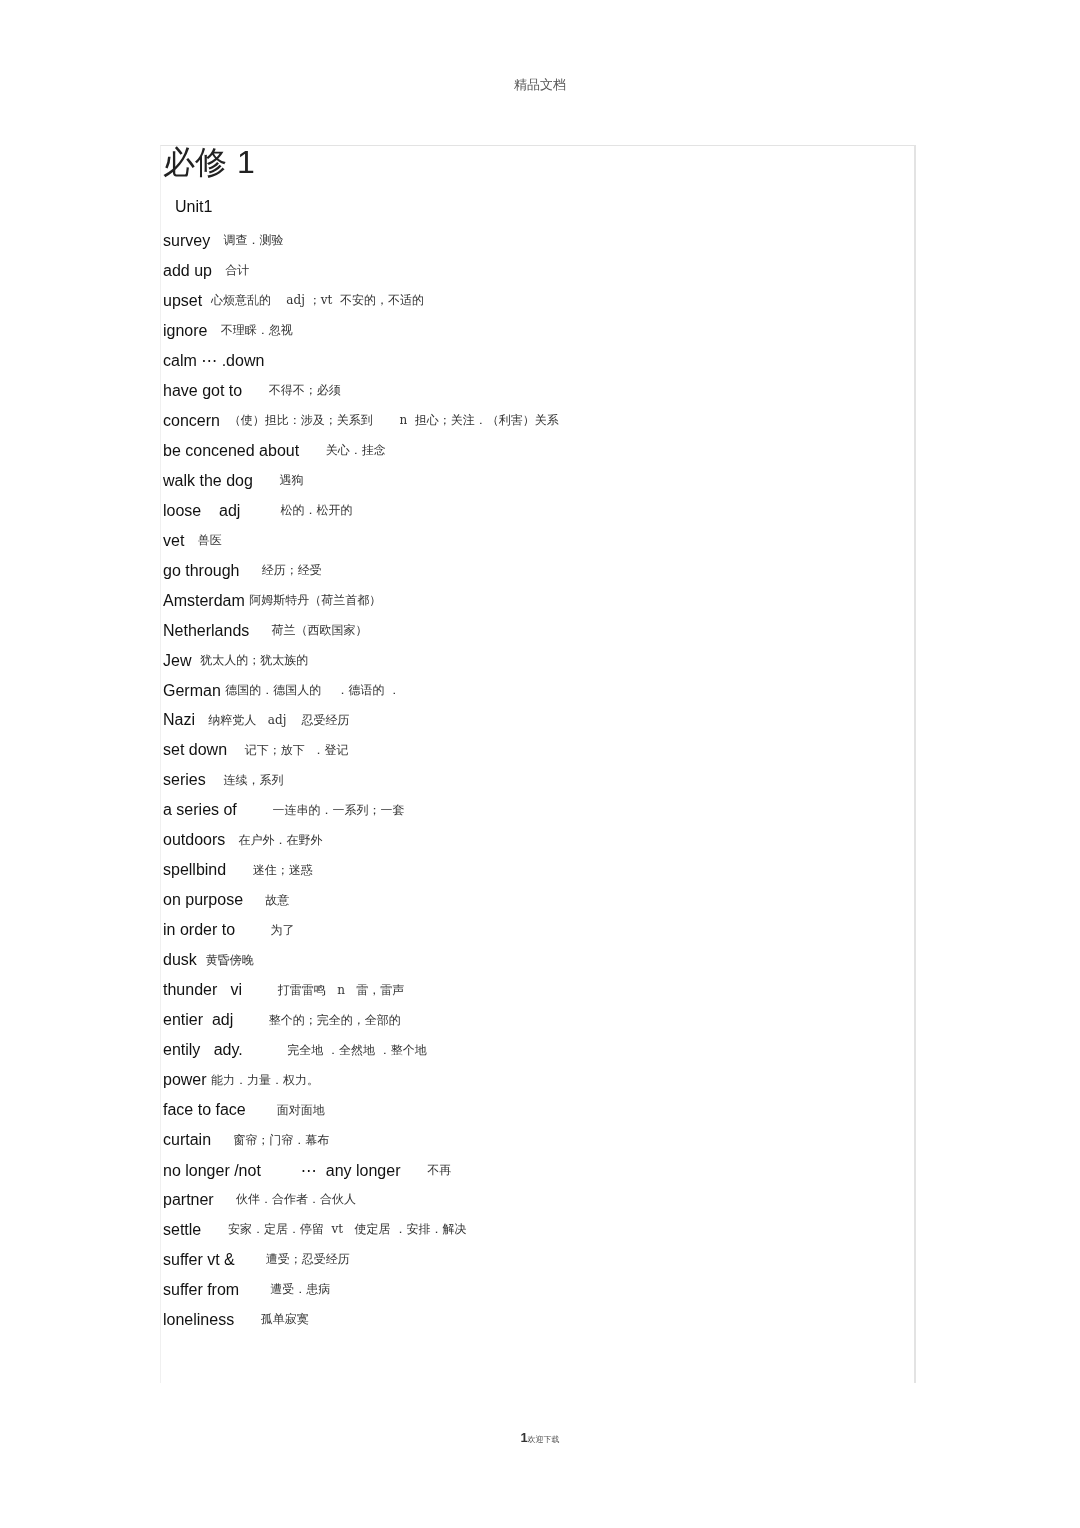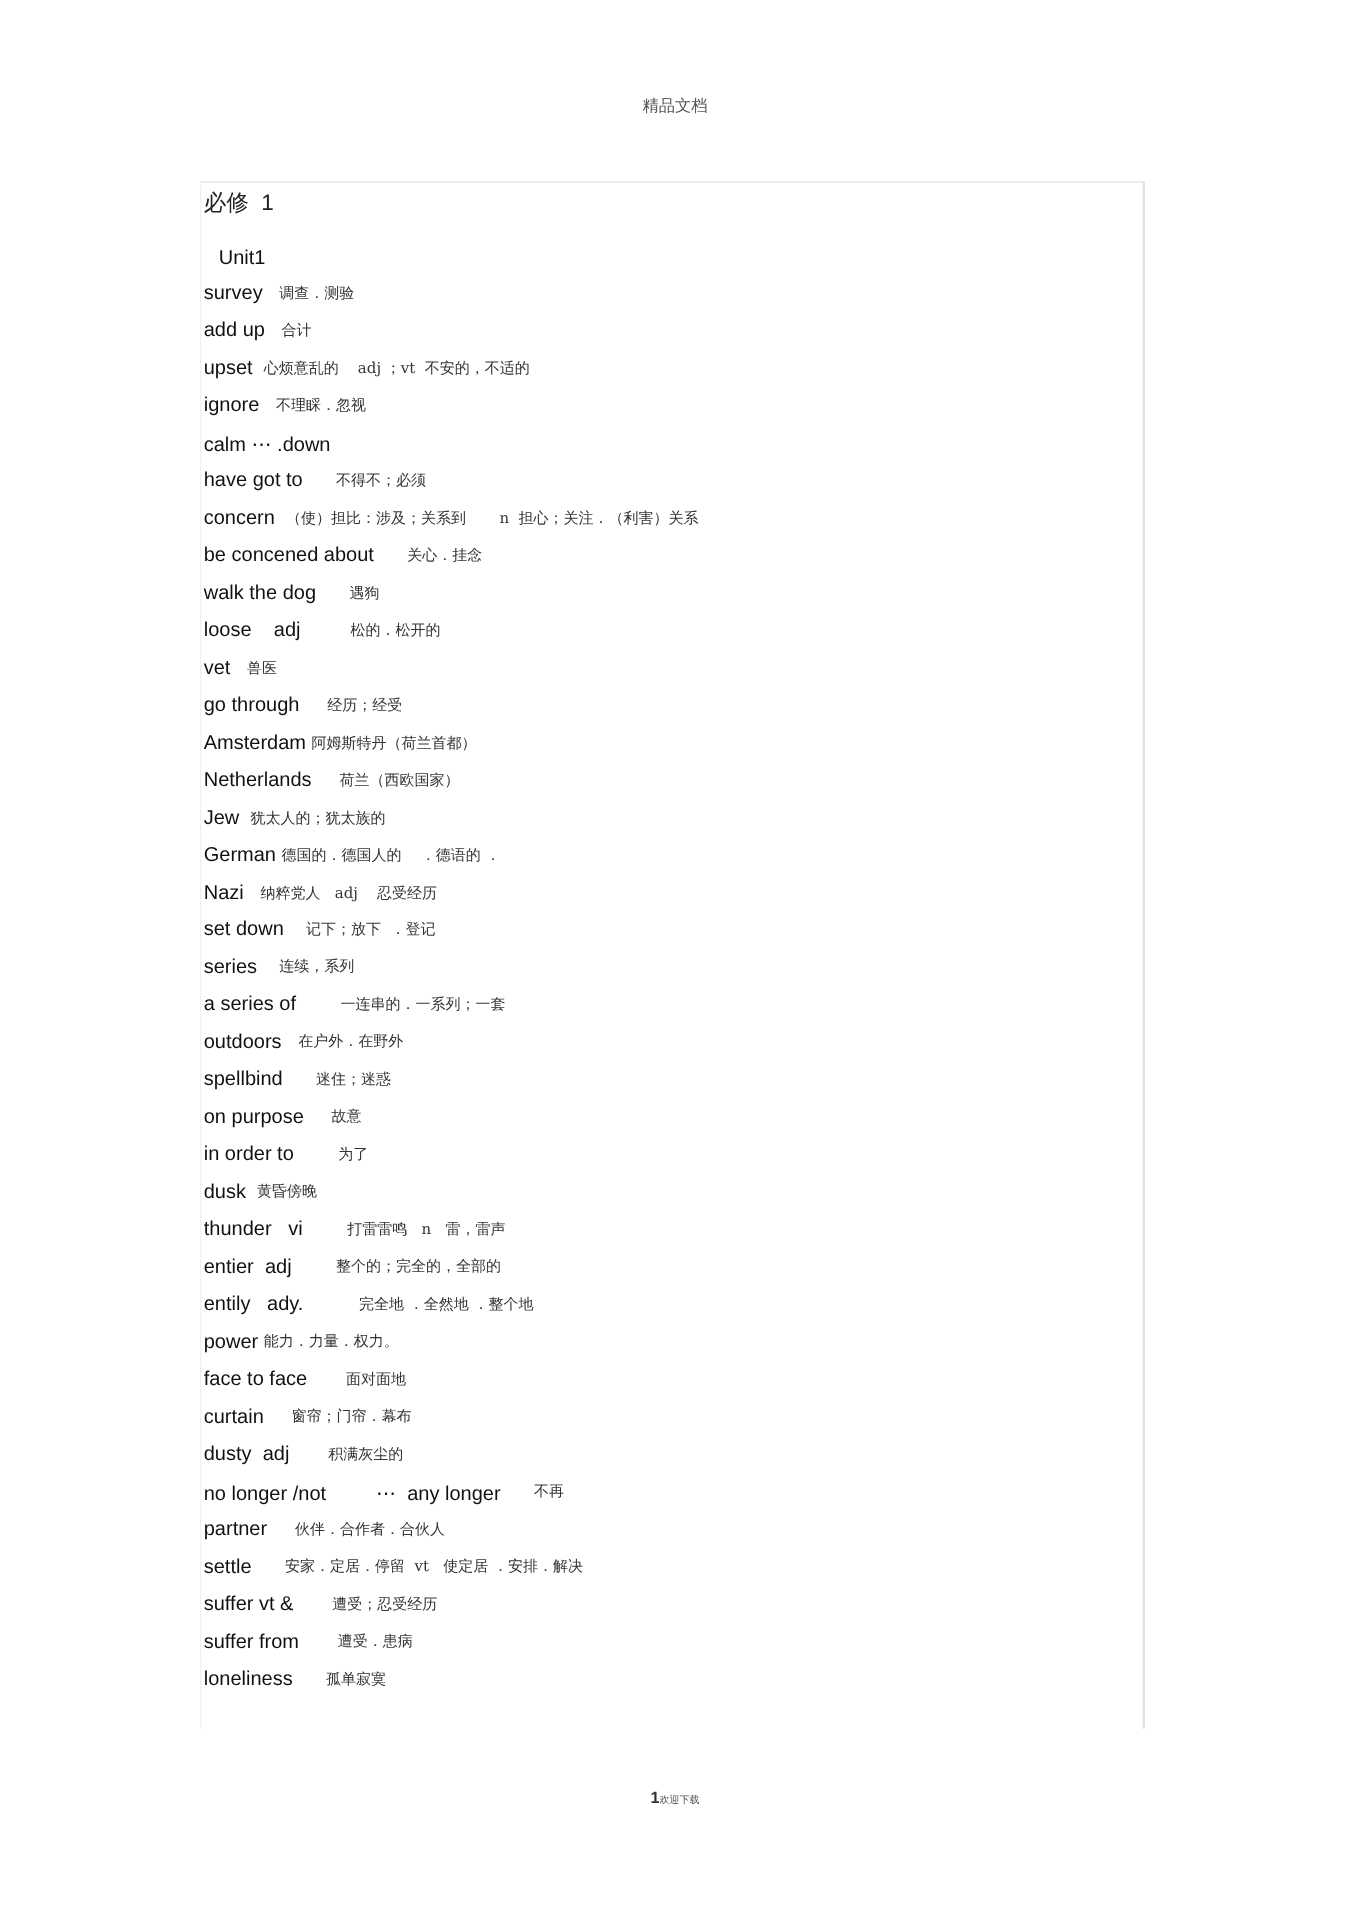--- a/index.html
+++ b/index.html
@@ -11,31 +11,31 @@
       position: absolute; top: 76px; left: 0; width: 1080px; text-align: center;
       font-family: "DejaVu Serif", serif; font-size: 13px; color: #555;
     }
     .page-box {
       position: absolute; left: 160px; top: 145px; width: 756px; height: 1238px;
       border-top: 1px solid #e3e3e3; border-right: 2px solid #e3e3e3; border-left: 1px solid #f0f0f0;
       box-sizing: border-box;
     }
     .title {
       position: absolute; left: 163px; top: 146px;
-      font-size: 18px; line-height: 32px; color: #222;
+      font-size: 32px; line-height: 32px; color: #222;
       font-family: "DejaVu Serif", serif; font-weight: normal;
     }
     .title .num { font-family: "Liberation Sans", sans-serif; margin-left: 10px; }
     .unit {
       position: absolute; left: 175px; top: 197px;
       font-size: 16px; line-height: 20px;
     }
     .entries { position: absolute; left: 163px; top: 226px; width: 740px; }
     .entry {
-      height: 29.97px; display: flex; align-items: flex-start; white-space: pre;
+      height: 29.97px; display: flex; align-items: center; white-space: pre;
       font-size: 16px;
     }
     .entry .term { font-family: "Liberation Sans", sans-serif; color: #111; }
     .entry .def {
       font-family: "DejaVu Serif", serif; font-size: 12px; color: #333;
     }
     .footer {
       position: absolute; top: 1430px; left: 0; width: 1080px; text-align: center;
       font-size: 8px; color: #555; font-family: "DejaVu Serif", serif;
     }
@@ -79,21 +79,20 @@
     <div class="entry"><span class="term">spellbind</span><span class="term">      </span><span class="def">迷住；迷惑</span></div>
     <div class="entry"><span class="term">on purpose</span><span class="term">     </span><span class="def">故意</span></div>
     <div class="entry"><span class="term">in order to</span><span class="term">        </span><span class="def">为了</span></div>
     <div class="entry"><span class="term">dusk</span><span class="term">  </span><span class="def">黄昏傍晚</span></div>
     <div class="entry"><span class="term">thunder   vi</span><span class="term">        </span><span class="def">打雷雷鸣   n   雷，雷声</span></div>
     <div class="entry"><span class="term">entier  adj</span><span class="term">        </span><span class="def">整个的；完全的，全部的</span></div>
     <div class="entry"><span class="term">entily   ady.</span><span class="term">          </span><span class="def">完全地 ．全然地 ．整个地</span></div>
     <div class="entry"><span class="term">power</span><span class="term"> </span><span class="def">能力．力量．权力。</span></div>
     <div class="entry"><span class="term">face to face</span><span class="term">       </span><span class="def">面对面地</span></div>
     <div class="entry"><span class="term">curtain</span><span class="term">     </span><span class="def">窗帘；门帘．幕布</span></div>
-    <div class="entry"><span class="term">dusty  adj</span><span class="term">       </span><span class="def">积满灰尘的</span></div>
     <div class="entry"><span class="term">no longer /not         ⋯  any longer</span><span class="term">      </span><span class="def">不再</span></div>
     <div class="entry"><span class="term">partner</span><span class="term">     </span><span class="def">伙伴．合作者．合伙人</span></div>
     <div class="entry"><span class="term">settle</span><span class="term">      </span><span class="def">安家．定居．停留  vt   使定居 ．安排．解决</span></div>
     <div class="entry"><span class="term">suffer vt &amp;</span><span class="term">       </span><span class="def">遭受；忍受经历</span></div>
     <div class="entry"><span class="term">suffer from</span><span class="term">       </span><span class="def">遭受．患病</span></div>
     <div class="entry"><span class="term">loneliness</span><span class="term">      </span><span class="def">孤单寂寞</span></div>
   </div>
 
 <div class="footer">
   <span class="pnum">1</span><span>欢迎下载</span>

